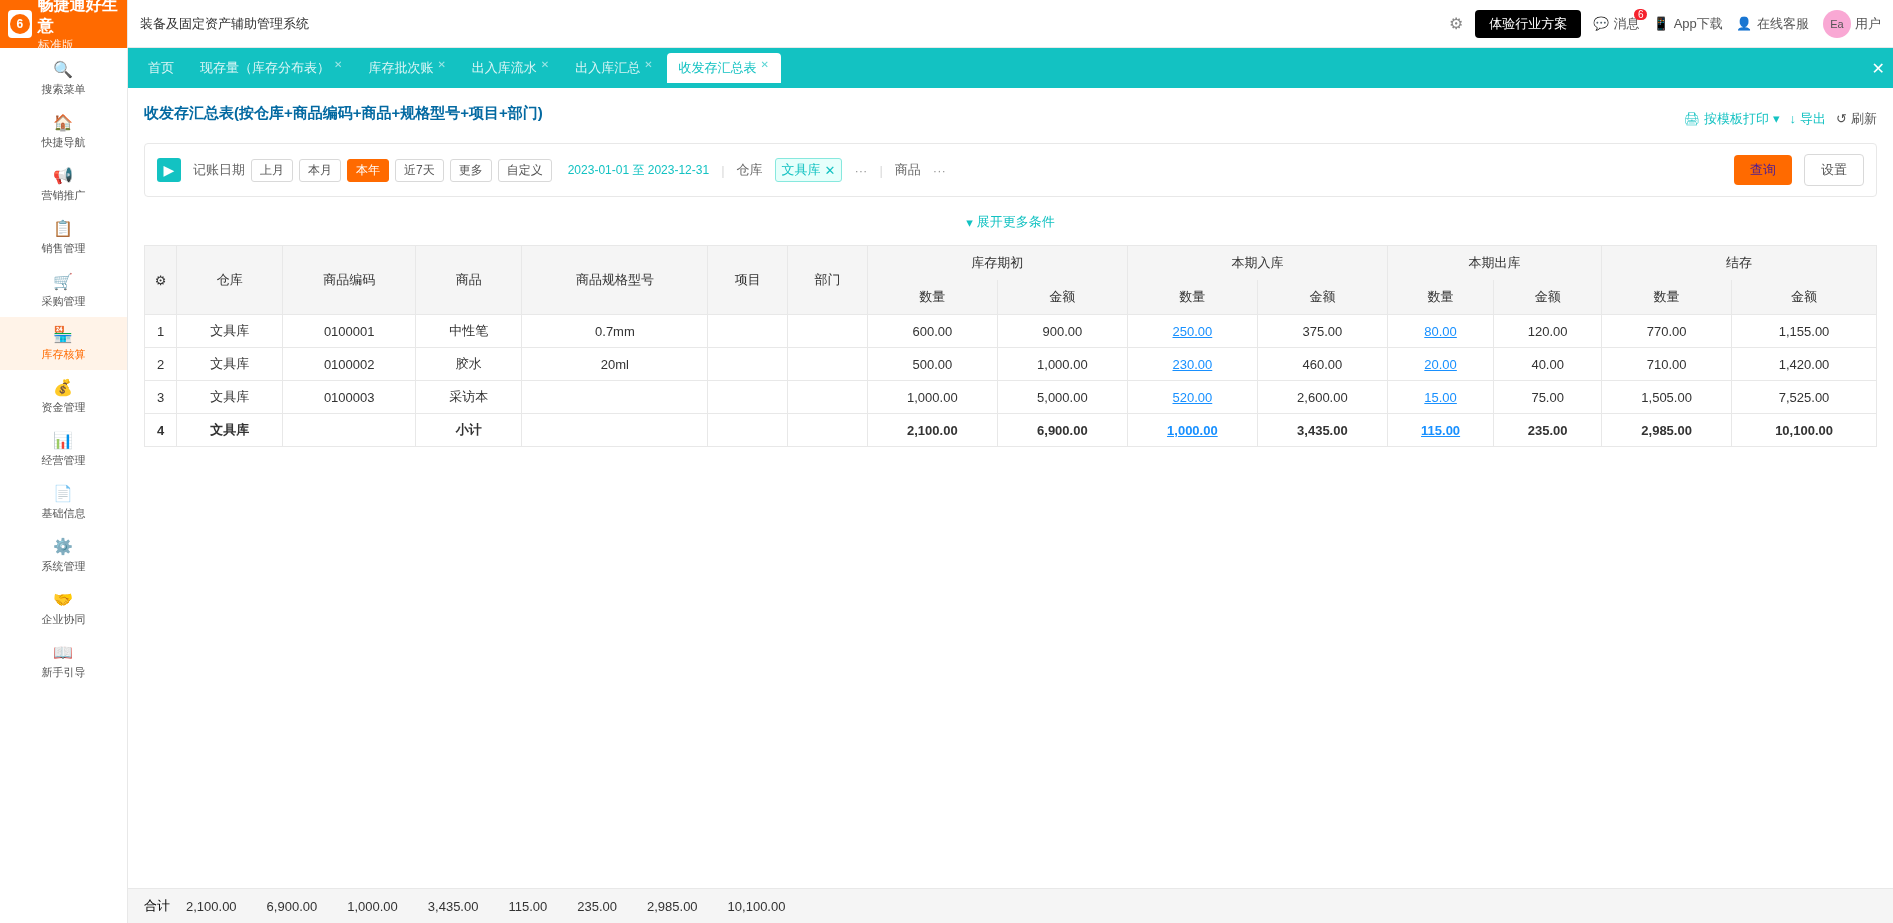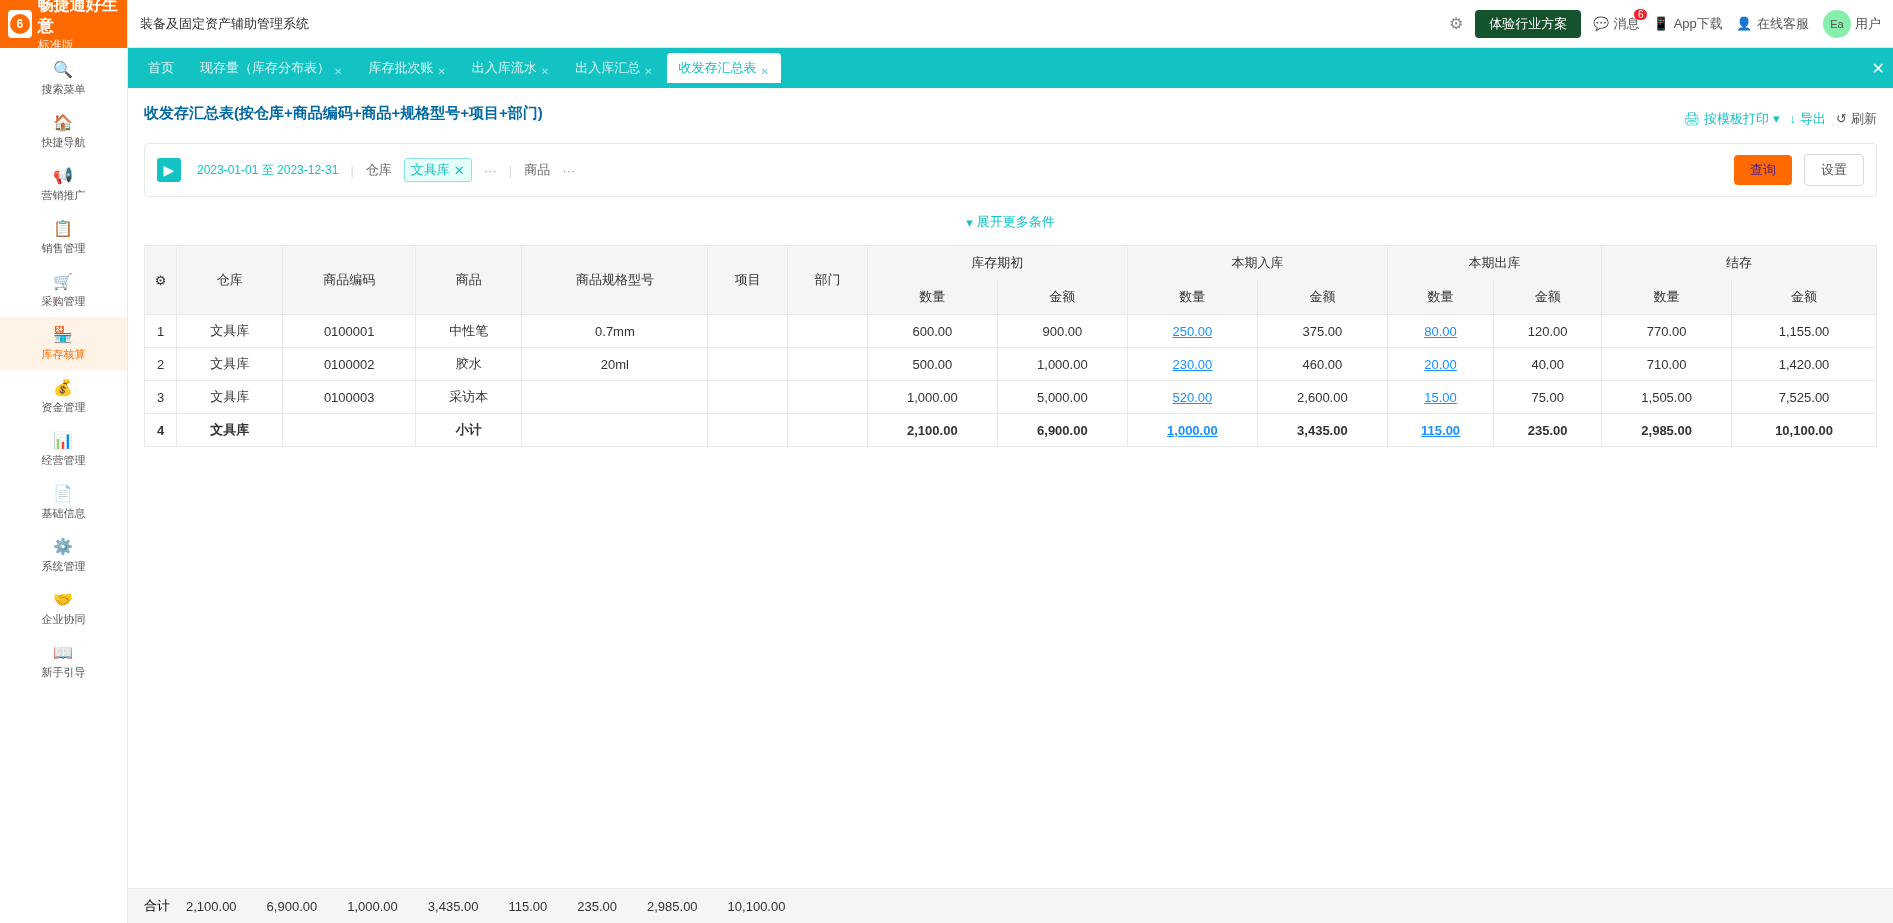--- a/index.html
+++ b/index.html
@@ -14,29 +14,29 @@
     .sidebar-item { display: flex; flex-direction: column; align-items: center; padding: 8px 4px; cursor: pointer; color: #555; gap: 3px; }
     .sidebar-item.active { background: #fff3e8; color: #ff6a00; }
     .sidebar-item-icon { font-size: 16px; }
     .sidebar-item-label { font-size: 11px; text-align: right; }
 
     
     .main { flex: 1; display: flex; flex-direction: column; overflow: hidden; }
     .topbar { height: 48px; background: #fff; border-bottom: 1px solid #e8e8e8; display: flex; align-items: center; padding: 0 12px; gap: 12px; }
     .topbar-system-name { color: #333; font-size: 13px; flex: 1; }
     .topbar-settings { color: #888; cursor: pointer; font-size: 16px; }
-    .topbar-trial-btn { background: #14532d; color: white; border: none; border-radius: 4px; padding: 5px 14px; cursor: pointer; font-size: 13px; }
+    .topbar-trial-btn { background: #000000; color: white; border: none; border-radius: 4px; padding: 5px 14px; cursor: pointer; font-size: 13px; }
     .topbar-right { display: flex; align-items: center; gap: 14px; color: #555; font-size: 12px; }
     .topbar-right-item { display: flex; align-items: center; gap: 4px; cursor: pointer; position: relative; }
     .badge { background: #f5222d; color: white; border-radius: 8px; font-size: 10px; padding: 0 4px; position: absolute; top: -6px; right: -8px; }
-    .user-avatar { width: 28px; height: 28px; border-radius: 50%; background: #86efac; display: flex; align-items: center; justify-content: center; font-size: 11px; }
+    .user-avatar { width: 28px; height: 28px; border-radius: 50%; background: #f9a8d4; display: flex; align-items: center; justify-content: center; font-size: 11px; }
 
     
     .tabs { height: 40px; background: #13c2c2; display: flex; align-items: center; padding: 0 8px; gap: 2px; position: relative; }
-    .tab { display: flex; align-items: flex-end; gap: 4px; padding: 6px 12px; color: rgba(255,255,255,0.85); cursor: pointer; border-radius: 4px 4px 0 0; font-size: 13px; white-space: nowrap; }
+    .tab { display: flex; align-items: flex-start; gap: 4px; padding: 6px 12px; color: rgba(255,255,255,0.85); cursor: pointer; border-radius: 4px 4px 0 0; font-size: 13px; white-space: nowrap; }
     .tab.active { background: #fff; color: #13c2c2; }
     .tab-close { font-size: 10px; opacity: 0.7; }
     .tabs-close-all { position: absolute; right: 8px; color: white; cursor: pointer; font-size: 16px; }
 
     
     .content { flex: 1; background: #f0f2f5; overflow: auto; padding: 0; }
     .page { background: #fff; margin: 0; padding: 16px; min-height: 100%; }
     .page-title { font-size: 15px; font-weight: bold; color: #0369a1; margin-bottom: 10px; }
 
     
@@ -213,20 +213,29 @@
           </div>
           <div style="display:flex;align-items:center;gap:4px;color:#555;cursor:pointer;font-size:13px;">
             <span>↺</span>
             <span>刷新</span>
           </div>
         </div>
       </div>
 
       <div class="filter-bar">
         <button class="filter-toggle">▶</button>
+        <div class="filter-group">
+          <span class="filter-label">记账日期</span>
+          <button class="date-btn">上月</button>
+          <button class="date-btn">本月</button>
+          <button class="date-btn active">本年</button>
+          <button class="date-btn">近7天</button>
+          <button class="date-btn">更多</button>
+          <button class="date-btn">自定义</button>
+        </div>
         <div style="margin-left:4px;">
           <div class="date-range">2023-01-01 至 2023-12-31</div>
         </div>
         <span class="filter-sep">|</span>
         <span class="filter-label">仓库</span>
         <div class="warehouse-tag">
           <span>文具库</span>
           <span class="tag-close">✕</span>
         </div>
         <span class="filter-ellipsis">···</span>

